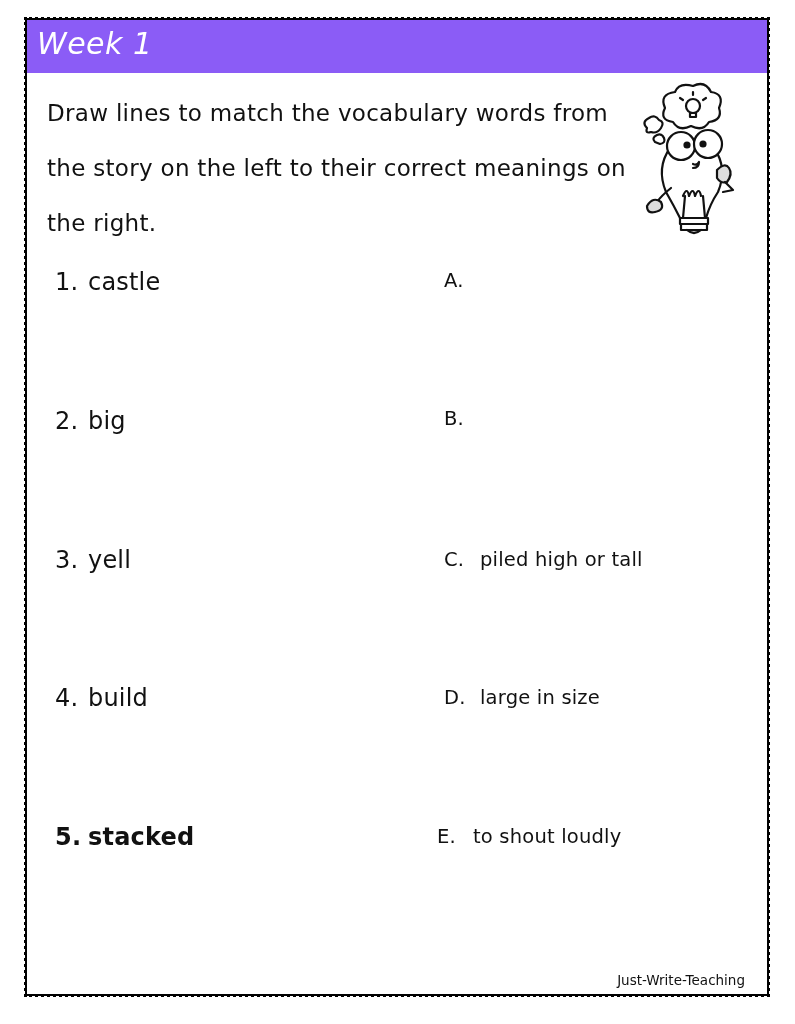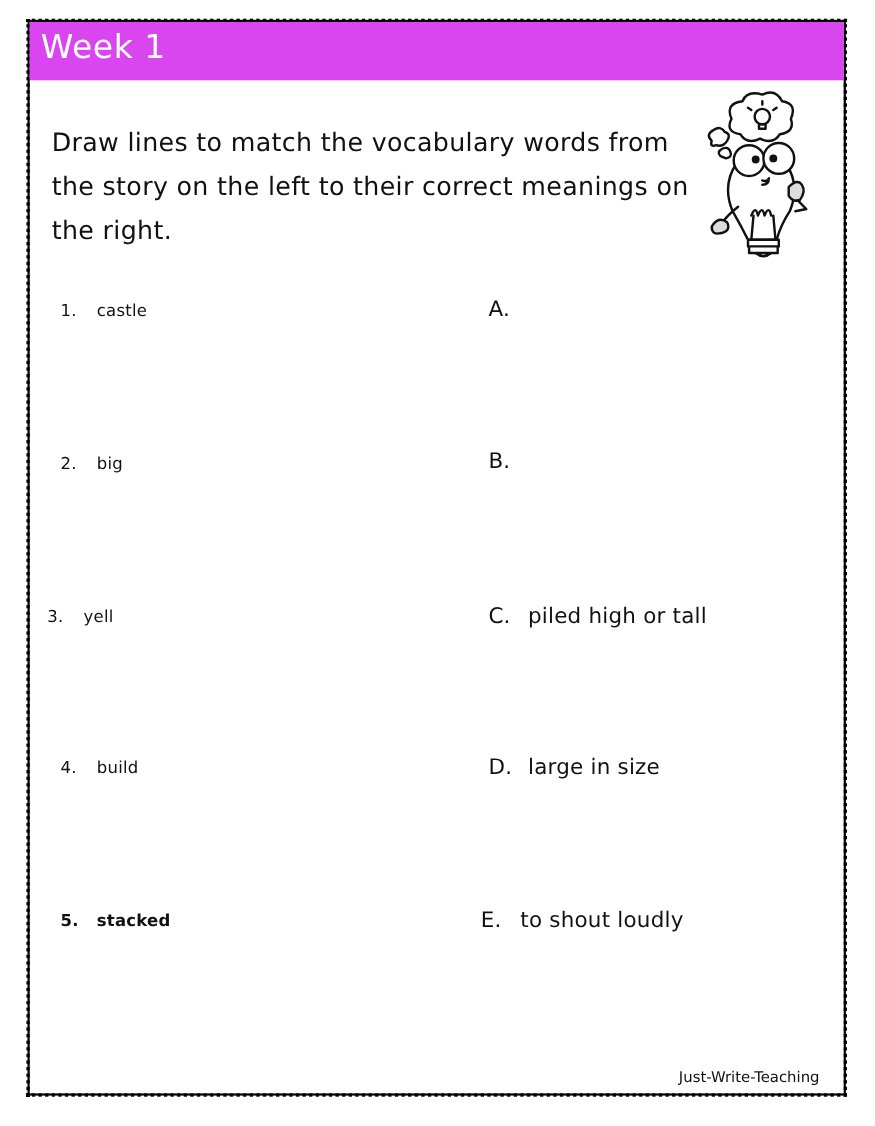--- a/index.html
+++ b/index.html
@@ -1,23 +1,23 @@
 <!DOCTYPE html>
 <html><head>
 <meta charset="utf-8">
 <style>
   html,body{margin:0;padding:0;background:#fff;}
   body{width:795px;height:1024px;position:relative;overflow:hidden;font-family:"DejaVu Sans","Liberation Sans",sans-serif;color:#111;}
   .sheet{position:absolute;left:24px;top:17px;width:746px;height:980px;border:3px dotted #000;box-sizing:border-box;outline:2px solid #000;outline-offset:-3px;}
-  .header{position:absolute;left:0;top:0;right:0;height:53px;background:#d946ef;color:#fff;}
+  .header{position:absolute;left:0;top:0;right:0;height:53px;background:#8b5cf6;color:#fff;font-style:italic;}
   .week{position:absolute;left:10px;top:6px;font-size:30px;letter-spacing:0.5px;}
   .title{position:absolute;left:247px;top:6px;font-size:30px;letter-spacing:0.5px;}
-  .instructions{position:absolute;left:20px;top:90px;width:590px;font-size:23px;line-height:40px;letter-spacing:0.3px;}
+  .instructions{position:absolute;left:20px;top:66px;width:590px;font-size:23px;line-height:55px;letter-spacing:0.3px;}
   .mascot{position:absolute;left:598px;top:58px;width:130px;height:160px;}
-  .item{position:absolute;font-size:15px;line-height:32px;letter-spacing:0.2px;}
+  .item{position:absolute;font-size:24px;line-height:32px;letter-spacing:0.2px;}
   .item .lbl{display:inline-block;width:33px;}
   .def{position:absolute;font-size:19.5px;line-height:32px;letter-spacing:0.2px;}
   .def .lbl{position:absolute;left:0;top:0;}
   .def .txt{display:block;margin-left:36px;width:270px;}
   .credit{position:absolute;right:22px;bottom:6px;font-size:13.5px;}
 </style>
 </head>
 <body>
 
 <div class="sheet">
@@ -57,21 +57,21 @@
       <path d="M100 104 l8 8 l-10 2"></path>
     </svg>
   </div>
 
   <div class="item" style="left:28px;top:246px;">
     <span class="lbl">1.</span><span>castle</span>
   </div>
   <div class="item" style="left:28px;top:385px;">
     <span class="lbl">2.</span><span>big</span>
   </div>
-  <div class="item" style="left:16px;top:524px;">
+  <div class="item" style="left:28px;top:524px;">
     <span class="lbl">3.</span><span>yell</span>
   </div>
   <div class="item" style="left:28px;top:662px;">
     <span class="lbl">4.</span><span>build</span>
   </div>
   <div class="item" style="left:28px;top:801px;font-weight:bold;">
     <span class="lbl">5.</span><span>stacked</span>
   </div>
 
   <div class="def" style="left:417px;top:245px;">

